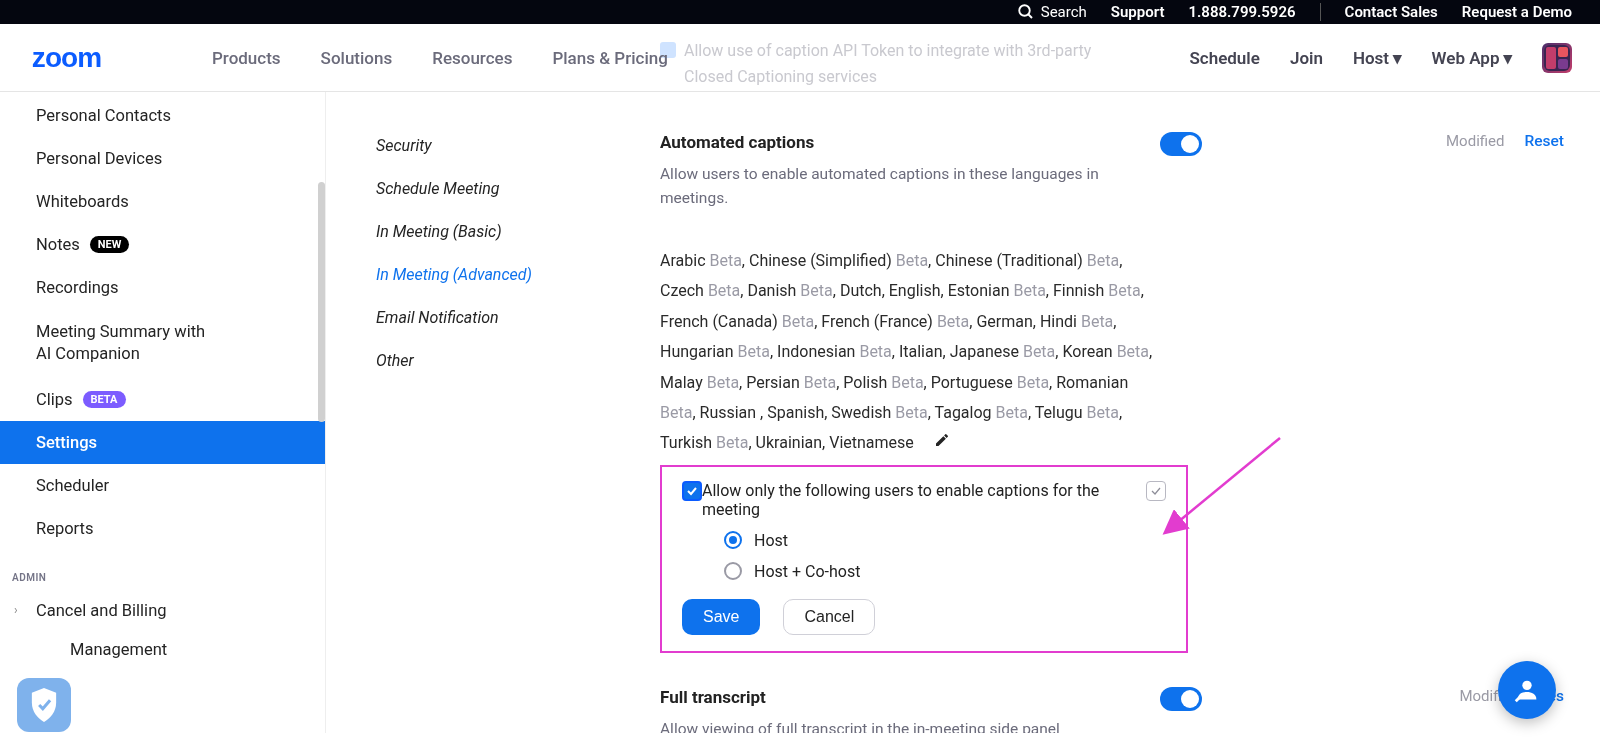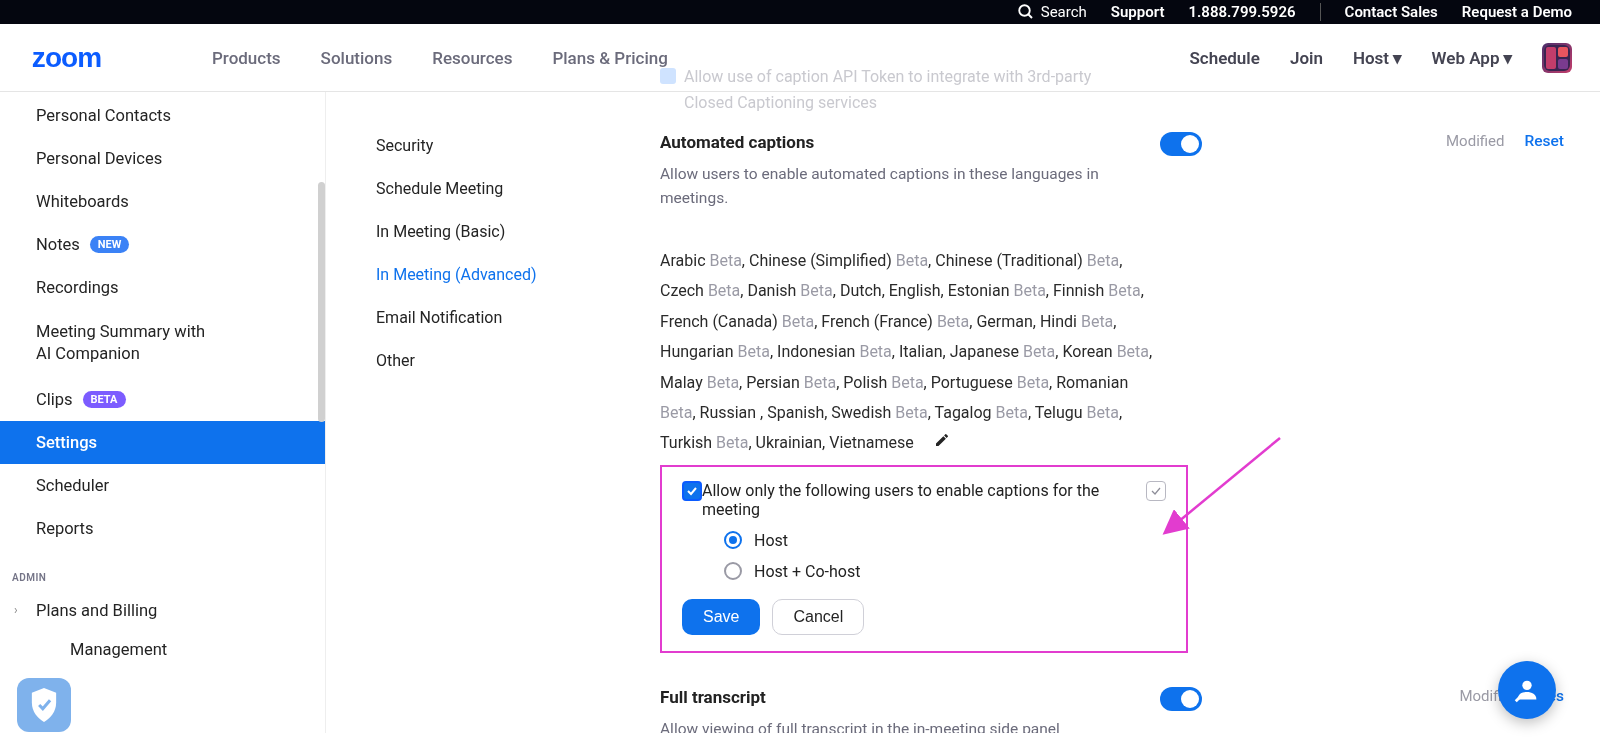--- a/index.html
+++ b/index.html
@@ -17,42 +17,42 @@
   .zoom-logo svg { height: 28px; }
   .mainnav .nav-left { display: flex; gap: 40px; margin-left: 18px; }
   .mainnav .nav-left span { color: #6b6b7b; font-size: 17px; font-weight: 500; }
   .mainnav .nav-right { margin-left: auto; display: flex; align-items: center; gap: 30px; }
   .mainnav .nav-right span { color: #444452; font-size: 17px; font-weight: 600; display:flex; align-items:center; gap:4px;}
   .pwa-icon { width: 30px; height: 30px; border-radius: 6px; background: linear-gradient(135deg,#4a2e6b,#c33d6b); position: relative; }
   .pwa-icon::before { content:""; position:absolute; inset:4px; background:
      linear-gradient(#c33d6b,#c33d6b) left/40% 100% no-repeat,
      linear-gradient(#4a2e6b,#4a2e6b) right/55% 100% no-repeat; border-radius:3px; opacity:0.0;}
 
-  .ghost-overlay { position: absolute; top: 64px; left: 660px; color: #c9c9cf; font-size: 16px; pointer-events:none; line-height:1.6; }
+  .ghost-overlay { position: absolute; top: 38px; left: 660px; color: #c9c9cf; font-size: 16px; pointer-events:none; line-height:1.6; }
   .ghost-overlay .cb { display:inline-block; width:16px; height:16px; border-radius:3px; background:#cfe3ff; vertical-align:-2px; margin-right:8px; }
 
   
   .content-row { display: flex; height: calc(751px - 110px); }
 
   
   .sidebar { width: 326px; background: #fff; border-right: 1px solid #eee; overflow: hidden; padding-top: 2px; position:relative;}
   .sidebar .scroll-thumb { position:absolute; right:0; top:90px; width:7px; height:240px; background:#d0d0d0; border-radius:4px;}
   .sidebar-item { padding: 12px 36px; font-size: 16.5px; color: #242424; cursor: pointer; display:flex; align-items:center; gap:10px;}
   .sidebar-item.active { background: #0e72ed; color: #fff; font-weight: 500; }
   .sidebar-item.two-line { line-height:1.35; }
   .badge { font-size: 11px; font-weight: 700; padding: 2px 8px; border-radius: 10px; color:#fff;}
-  .badge-new { background: #3b82f6; }
+  .badge-new { background: #000000; }
   .badge-beta { background: #7c5cff; }
   .sidebar-heading { font-size: 10px; letter-spacing: 0.5px; color: #747487; padding: 22px 12px 8px; font-weight:600;}
   .admin-item { padding: 10px 36px; font-size: 16.5px; color:#242424; display:flex; align-items:center; gap:8px;}
   .chev { color:#8a8a8a; font-size:12px; margin-left:-22px; width:14px;}
 
   
   .settings-nav { width: 282px; padding: 32px 0 0 50px; }
-  .settings-nav div { font-size: 16px; color: #242424; padding: 12px 0; cursor:pointer;}
+  .settings-nav div { font-size: 16px; color: #242424; padding: 12px 0; cursor:pointer;font-style:italic;}
   .settings-nav div.active { color: #0e72ed; }
 
   
   .panel { flex: 1; padding: 40px 36px 0 52px; overflow: hidden; }
   .setting-block { display: flex; align-items: flex-start; margin-bottom: 36px; }
   .setting-main { width: 480px; }
   .setting-main h3 { font-size: 17px; font-weight: 700; margin-bottom: 10px; }
   .setting-main p.desc { color: #6b6b7b; font-size: 15.5px; line-height: 1.55; }
   .setting-side { margin-left: auto; display:flex; align-items:center; gap:20px; }
   .modified { color: #9a9aa5; font-size: 15px; }
@@ -69,21 +69,21 @@
 
   
   .highlight-box { border: 2px solid #e23ccf; padding: 14px 20px 16px; margin-top: 6px; width: 528px; position:relative;}
   .opt-row { display:flex; align-items:flex-start; gap:0; font-size:16px; }
   .opt-sub { padding-left: 42px; margin-top:12px; display:flex; align-items:center; gap:12px; font-size:16px;}
   .checkbox-on { width:20px; height:20px; border-radius:4px; background:#0e72ed; display:flex; align-items:center; justify-content:center; border:2px solid #0b5cff;}
   .radio { width:18px; height:18px; border-radius:50%; border:2px solid #0e72ed; display:flex; align-items:center; justify-content:center;}
   .radio.off { border-color:#9a9aa5;}
   .radio .dot { width:8px; height:8px; border-radius:50%; background:#0e72ed;}
   .reset-mini { width:20px; height:20px; border:1.5px solid #b8b8c2; border-radius:4px; color:#8d8d98; font-size:11px; display:flex; align-items:center; justify-content:center; margin-left:auto;}
-  .btn-row { margin-top:18px; display:flex; gap:12px;align-items:flex-end;}
+  .btn-row { margin-top:18px; display:flex; gap:23px;align-items:flex-end;}
   .btn { padding: 8px 20px; border-radius:10px; font-size:16px; font-weight:500; border:1px solid transparent; cursor:pointer;}
   .btn-primary { background:#0e72ed; color:#fff;}
   .btn-secondary { background:#fff; border-color:#d0d0d8; color:#242424;}
 
   
   .arrow-anno { position:absolute; left:1160px; top:430px; width:130px; height:110px; pointer-events:none;}
 
   
   .shield-badge { position:absolute; left:17px; bottom:19px; width:54px; height:54px; border-radius:12px; background:#7fb2ec; display:flex; align-items:center; justify-content:center;}
   .chat-badge { position:absolute; right:44px; bottom:32px; width:58px; height:58px; border-radius:50%; background:#0e72ed; display:flex; align-items:center; justify-content:center; box-shadow:0 4px 14px rgba(0,0,0,0.25);}
@@ -163,21 +163,21 @@
     <div class="sidebar-item">
       <span>Clips</span>
       <span class="badge badge-beta">BETA</span>
     </div>
     <div class="sidebar-item active">Settings</div>
     <div class="sidebar-item">Scheduler</div>
     <div class="sidebar-item">Reports</div>
     <div class="sidebar-heading">ADMIN</div>
     <div class="admin-item">
       <span class="chev">›</span>
-      <span>Plans and Billing</span>
+      <span>Cancel and Billing</span>
     </div>
     <div class="admin-item" style="padding-left:70px;">
       <span>Management</span>
     </div>
   </div>
 
   <div class="settings-nav">
     <div>Security</div>
     <div>Schedule Meeting</div>
     <div>In Meeting (Basic)</div>

